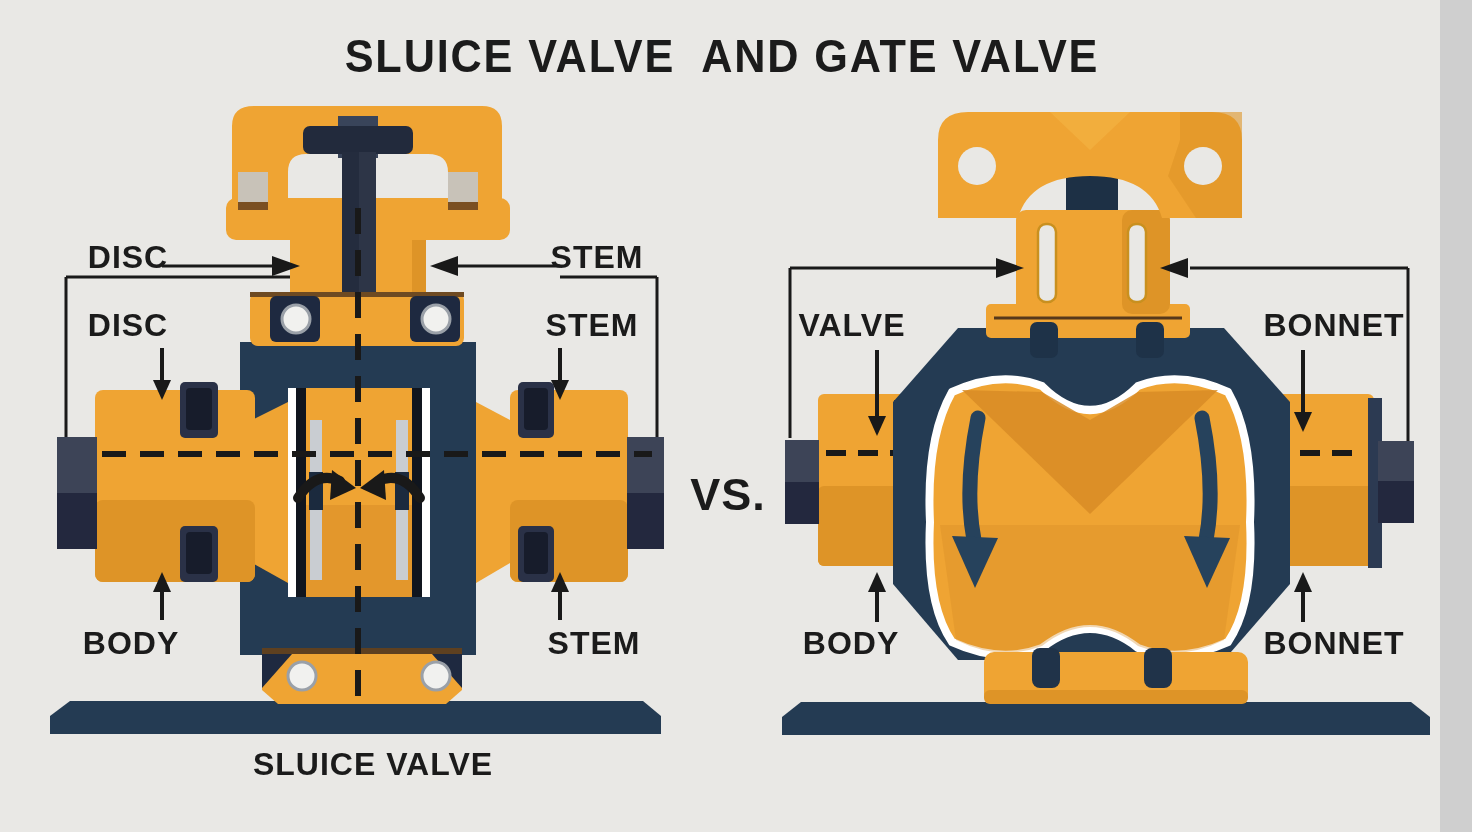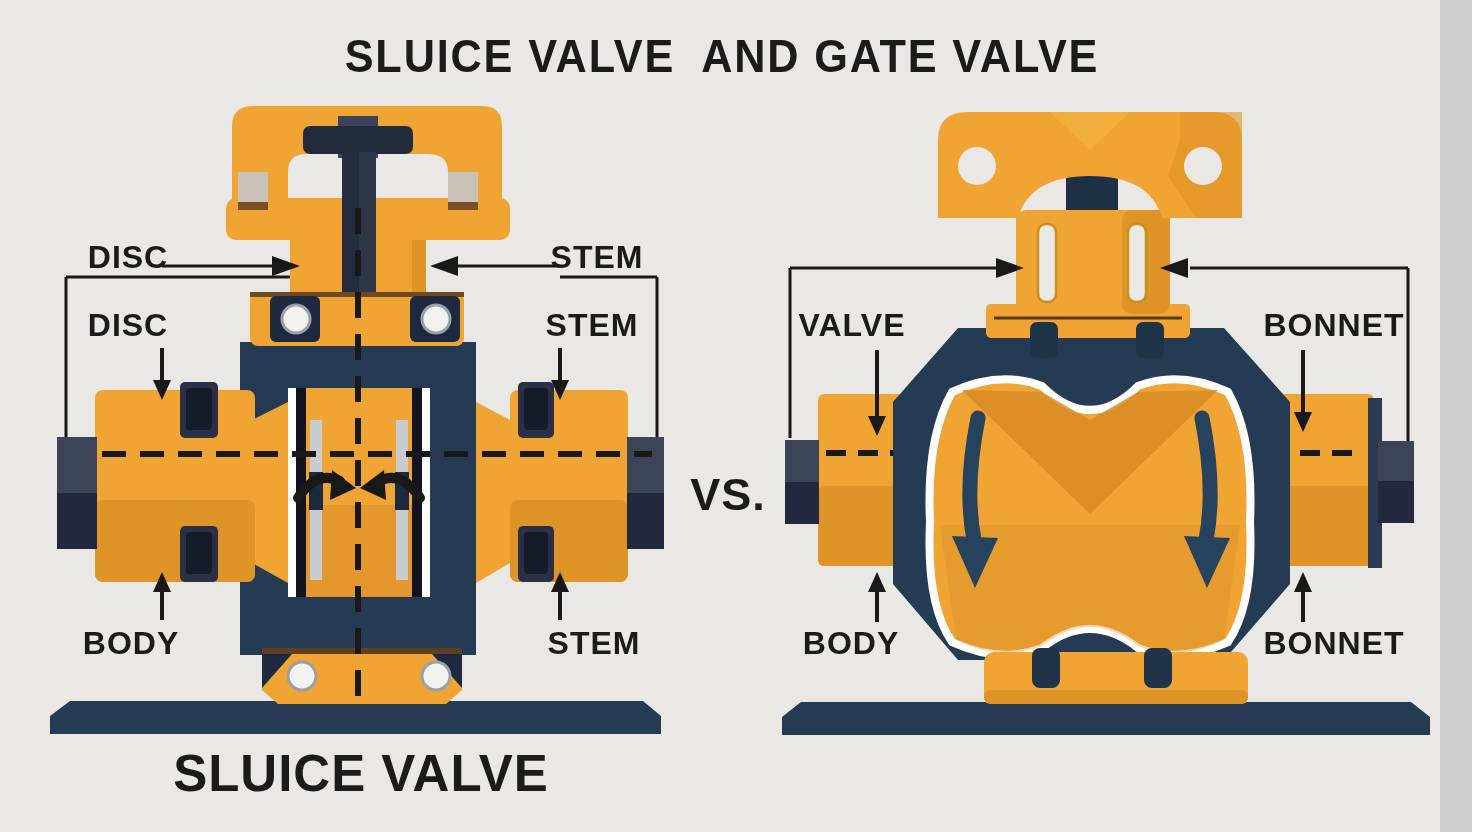--- a/index.html
+++ b/index.html
@@ -9,21 +9,21 @@
     --gray_insert:#C8C2B8; --bolt_face:#F1F1EF; --bolt_ring:#9AA0A8; --line:#191919;
     --flow_arrow:#26425C; --wedge_brown:#7A4F22;
   }
   html,body{margin:0;padding:0;background:#cfcfcf;}
   .canvas{position:relative;width:1440px;height:832px;background:var(--bg);overflow:hidden;
           font-family:"Liberation Sans",sans-serif;}
   svg.layer{position:absolute;left:0;top:0;width:1472px;height:832px;}
   .lbl{position:absolute;transform:translateX(-50%);font-weight:700;font-size:32px;
        letter-spacing:1px;color:var(--text);white-space:pre;line-height:1;}
   .title{font-size:47px;letter-spacing:2px;transform:translateX(-50%) scaleX(.92);}
-  .caption{font-size:51px;letter-spacing:1px;}
+  .caption{font-size:32px;letter-spacing:1px;margin-left:12px;}
   .vs{font-size:45px;letter-spacing:1px;}
   .f-yellow{fill:var(--yellow)} .f-yl{fill:var(--yellow_light)} .f-yd{fill:var(--yellow_dark)}
   .f-od{fill:var(--orange_deep)} .f-navy{fill:var(--navy)} .f-nd{fill:var(--navy_dark)}
   .f-sl{fill:var(--stub_light)} .f-sd{fill:var(--stub_dark)} .f-bg{fill:var(--bg)}
   .f-seat{fill:var(--seat_black)} .f-gray{fill:var(--gray_insert)}
   .f-white{fill:var(--white_outline)} .f-wedge{fill:var(--wedge_brown)} .f-fa{fill:var(--flow_arrow)}
   .f-line{fill:var(--line)}
   .s-line{stroke:var(--line);fill:none}
   .s-fa{stroke:var(--flow_arrow);fill:none}
   .bolt{stroke:var(--bolt_ring);stroke-width:3;fill:var(--bolt_face)}

